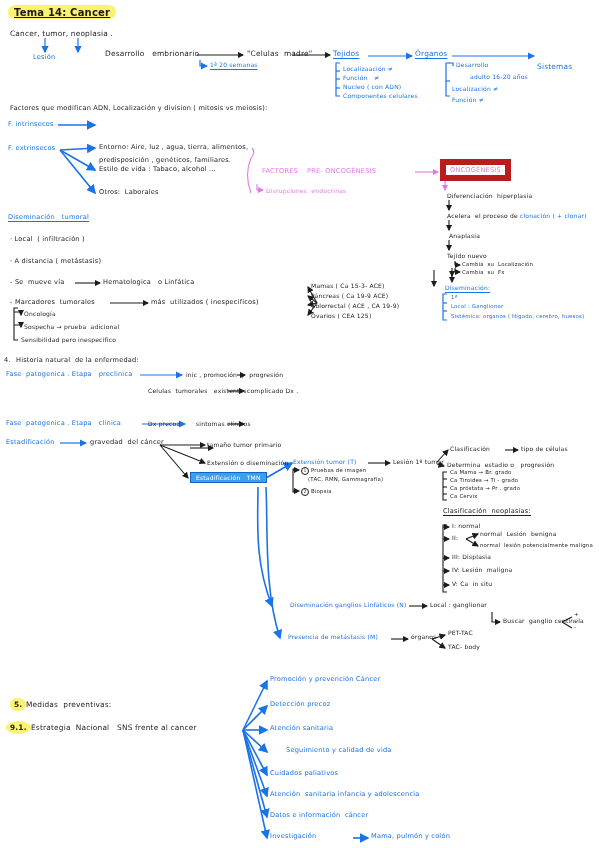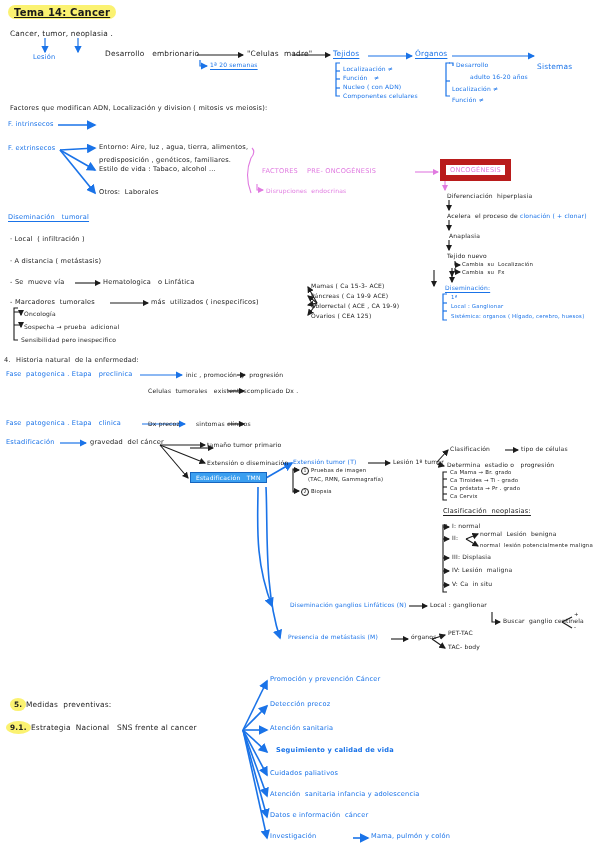--- a/index.html
+++ b/index.html
@@ -291,20 +291,20 @@
 <div class="t s8 blk" style="left:448px;top:644px;">TAC- body</div>
 
 <div class="t s10 bold blk" style="left:10px;top:701px;"><span class="hl-y2">5.</span></div>
 <div class="t s10 blk" style="left:26px;top:701px;">Medidas  preventivas:</div>
 <div class="t s10 bold blk" style="left:6px;top:724px;"><span class="hl-y2">9.1.</span></div>
 <div class="t s10 blk" style="left:31px;top:724px;">Estrategia  Nacional   SNS frente al cancer</div>
 
 <div class="t s9 blu" style="left:270px;top:676px;">Promoción y prevención Cáncer</div>
 <div class="t s9 blu" style="left:270px;top:701px;">Detección precoz</div>
 <div class="t s9 blu" style="left:270px;top:725px;">Atención sanitaria</div>
-<div class="t s9 blu" style="left:276px;top:747px;font-weight:bold;">Seguimiento y calidad de vida</div>
+<div class="t s9 blu" style="left:286px;top:747px;">Seguimiento y calidad de vida</div>
 <div class="t s9 blu" style="left:270px;top:770px;text-align:right;">Cuidados paliativos</div>
 <div class="t s9 blu" style="left:270px;top:791px;">Atención  sanitaria infancia y adolescencia</div>
 <div class="t s9 blu" style="left:270px;top:812px;">Datos e información  cáncer</div>
 <div class="t s9 blu" style="left:270px;top:833px;">Investigación</div>
 <div class="t s9 blu" style="left:371px;top:833px;">Mama, pulmón y colón</div>
 
 </div>
 
 </body></html>

